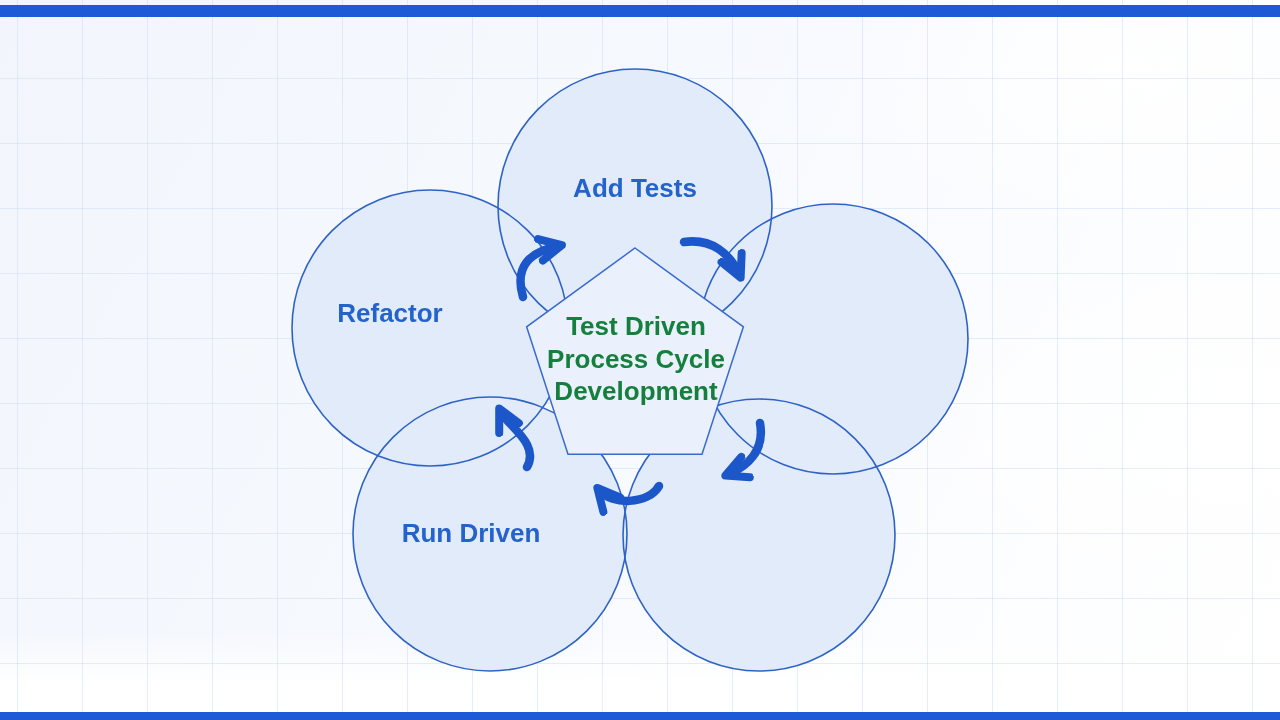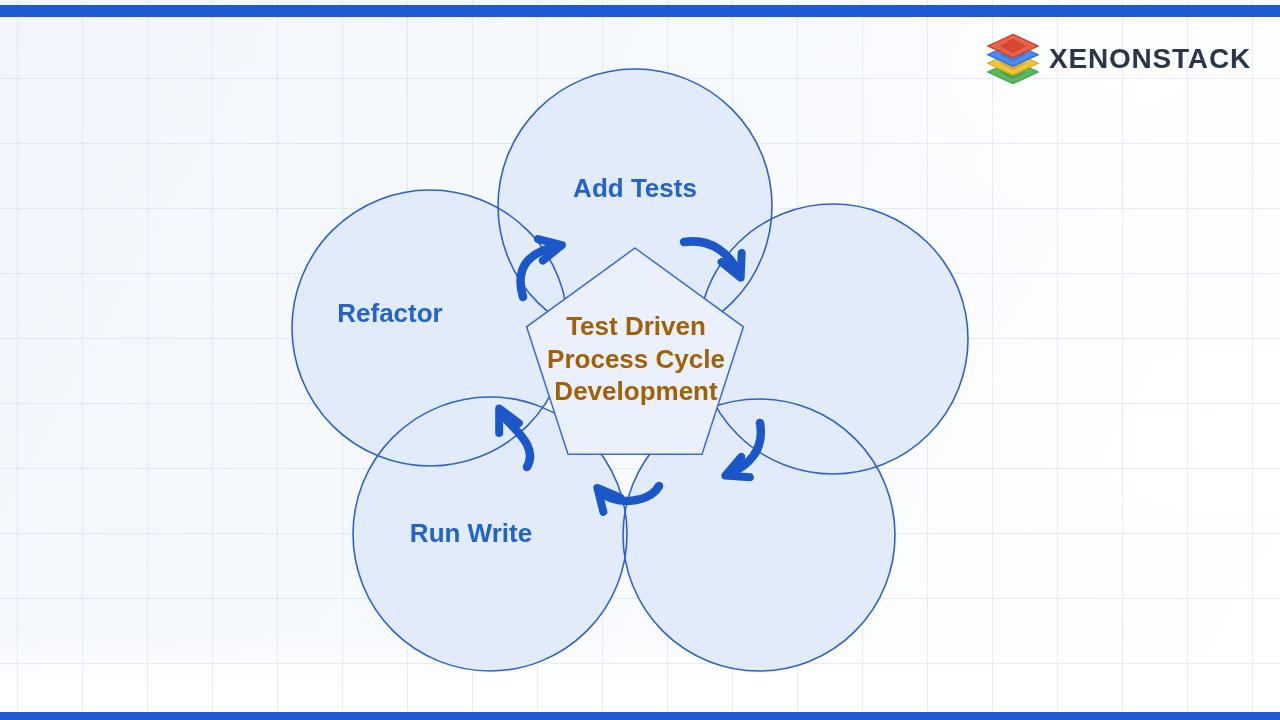--- a/index.html
+++ b/index.html
@@ -79,48 +79,35 @@
 
   .pentagon-label {
     position: absolute;
     left: 636px;
     top: 359px;
     transform: translate(-50%, -50%);
     text-align: center;
     font-weight: 700;
     font-size: 26px;
     line-height: 32.5px;
-    color: #a16207;
+    color: #15803d;
     z-index: 2;
     white-space: nowrap;
   }
 </style>
 </head>
 <body>
 
 <div class="stage">
 
   <div class="grid-bg"></div>
 
   <div class="accent-bar top"></div>
   <div class="accent-bar bottom"></div>
 
-  <div class="brand">
-    <svg class="brand-icon" viewBox="0 0 56 52">
-      <path d="M28 28 L54 40 L28 52 L2 40 Z" fill="#5cb85a" stroke="#43a04a" stroke-width="1.4"></path>
-      <path d="M28 32.5 L42 40 L28 47.5 L14 40 Z" fill="rgba(0,0,0,0.10)"></path>
-      <path d="M28 19 L54 31 L28 43 L2 31 Z" fill="#f2c437" stroke="#dcae23" stroke-width="1.4"></path>
-      <path d="M28 23.5 L42 31 L28 38.5 L14 31 Z" fill="rgba(0,0,0,0.10)"></path>
-      <path d="M28 10 L54 22 L28 34 L2 22 Z" fill="#4f8cf0" stroke="#2f6fe3" stroke-width="1.4"></path>
-      <path d="M28 14.5 L42 22 L28 29.5 L14 22 Z" fill="rgba(0,0,0,0.12)"></path>
-      <path d="M28 1 L54 13 L28 25 L2 13 Z" fill="#e86349" stroke="#cf4026" stroke-width="1.4"></path>
-      <path d="M28 5.5 L42 13 L28 20.5 L14 13 Z" fill="#d64832"></path>
-    </svg>
-    <span class="brand-text">XENONSTACK</span>
-  </div>
 
   <svg class="diagram-svg" viewBox="0 0 1280 720">
     <defs>
       <marker id="arrowhead" markerUnits="userSpaceOnUse" markerWidth="34" markerHeight="34" refX="22" refY="17" orient="auto">
         <path d="M4 6 L26 17 L4 28" fill="none" stroke="#1c57c9" stroke-width="8" stroke-linecap="round" stroke-linejoin="round"></path>
       </marker>
     </defs>
 
     <g fill="#e2ebf9" stroke="none">
       <circle cx="635" cy="206" r="137"></circle>
@@ -146,21 +133,21 @@
       <path d="M760 423 C 765 450, 748 466, 729 474" marker-end="url(#arrowhead)"></path>
       <path d="M659 486 C 648 505, 612 505, 600 491" marker-end="url(#arrowhead)"></path>
       <path d="M527 467 C 540 444, 508 426, 501 412" marker-end="url(#arrowhead)"></path>
     </g>
   </svg>
 
   <div class="node-label" style="left:635px; top:188px;">Add Tests</div>
 
 
 
-  <div class="node-label" style="left:471px; top:533px;">Run Write</div>
+  <div class="node-label" style="left:471px; top:533px;">Run Driven</div>
 
   <div class="node-label" style="left:390px; top:313px;">Refactor</div>
 
   <div class="pentagon-label">
     <div>Test Driven</div>
     <div>Process Cycle</div>
     <div>Development</div>
   </div>
 
 </div>

